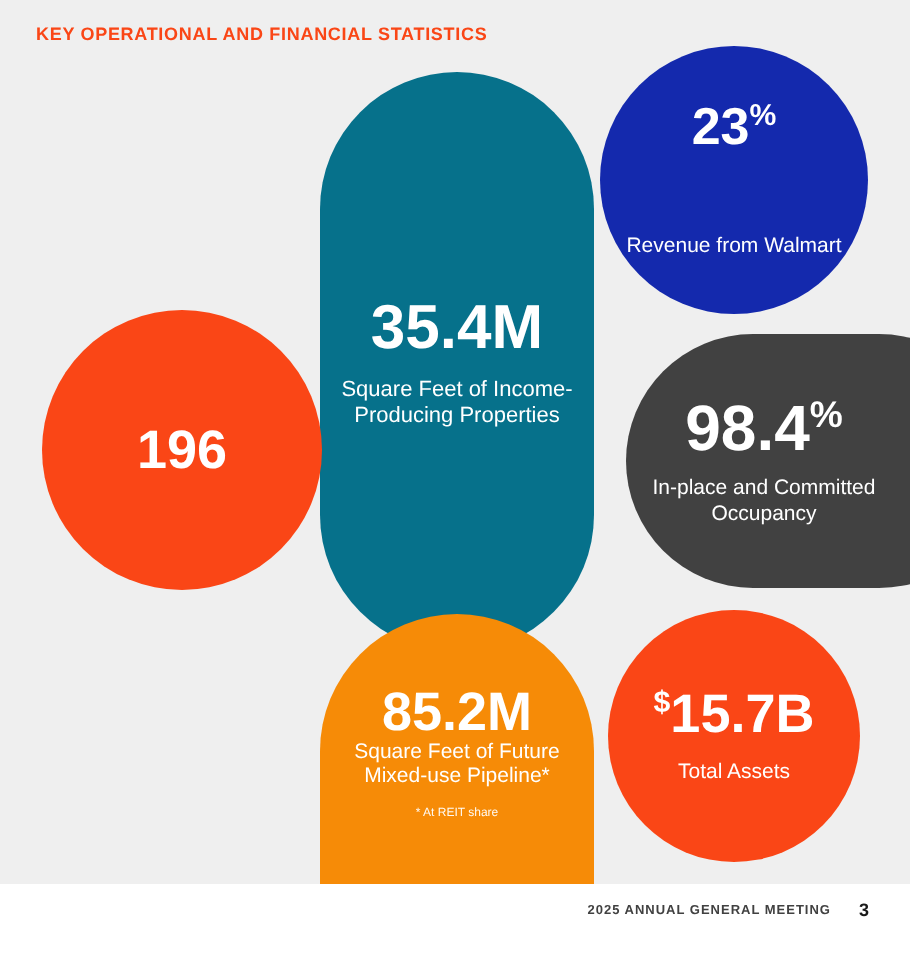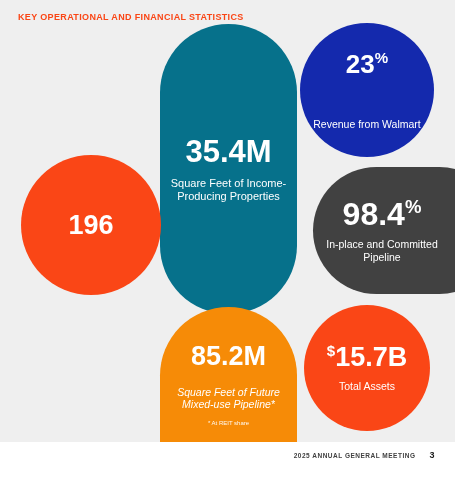--- a/index.html
+++ b/index.html
@@ -63,21 +63,21 @@
     font-weight: bold;
   }
   .pre {
     font-size: 0.56em;
     vertical-align: super;
     font-weight: bold;
   }
   
   #shape-income {
     left: 160px;
-    top: 24px;
+    top: 36px;
     width: 137px;
     height: 290px;
     border-radius: 69px;
     background: #06718b;
     z-index: 2;
   }
   #shape-income .stat-value { font-size: 31px; }
   #shape-income .stat-label { font-size: 11px; margin-top: 10px; }
 
   #shape-walmart {
@@ -123,21 +123,21 @@
     top: 307px;
     width: 137px;
     height: 180px;
     border-radius: 69px 69px 0 0;
     background: #f68b07;
     z-index: 2;
     justify-content: flex-start;
     padding-top: 36px;
   }
   #shape-pipeline .stat-value { font-size: 27px; }
-  #shape-pipeline .stat-label { font-size: 10.5px; margin-top: 16px; font-style: italic; }
+  #shape-pipeline .stat-label { font-size: 10.5px; margin-top: 0; }
   #shape-pipeline .footnote {
     font-size: 6px;
     margin-top: 9px;
     opacity: 0.95;
   }
 
   #shape-assets {
     left: 304px;
     top: 305px;
     width: 126px;
@@ -182,21 +182,21 @@
     <div class="stat-label">Square Feet of Income-Producing Properties</div>
   </div>
 
   <div class="shape" id="shape-walmart">
     <div class="stat-value"><span>23</span><span class="sup">%</span></div>
     <div class="stat-label">Revenue from Walmart</div>
   </div>
 
   <div class="shape" id="shape-occupancy">
     <div class="stat-value"><span>98.4</span><span class="sup">%</span></div>
-    <div class="stat-label">In-place and Committed Pipeline</div>
+    <div class="stat-label">In-place and Committed Occupancy</div>
   </div>
 
   <div class="shape" id="shape-properties">
     <div class="stat-value">196</div>
   </div>
 
   <div class="shape" id="shape-pipeline">
     <div class="stat-value">85.2M</div>
     <div class="stat-label">Square Feet of Future Mixed-use Pipeline*</div>
     <div class="footnote">* At REIT share</div>

